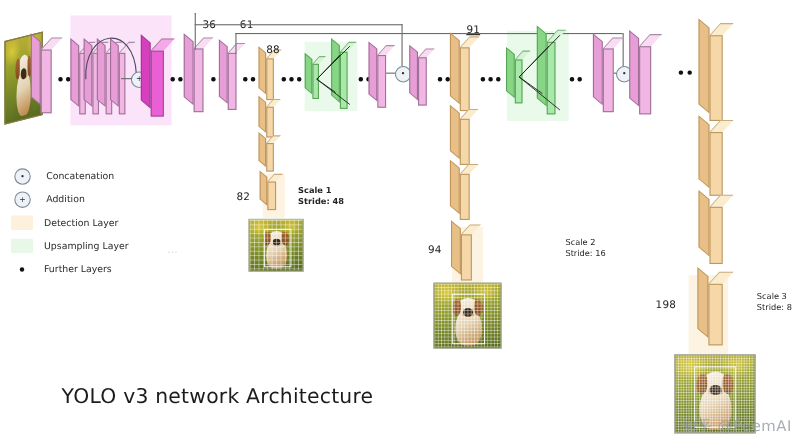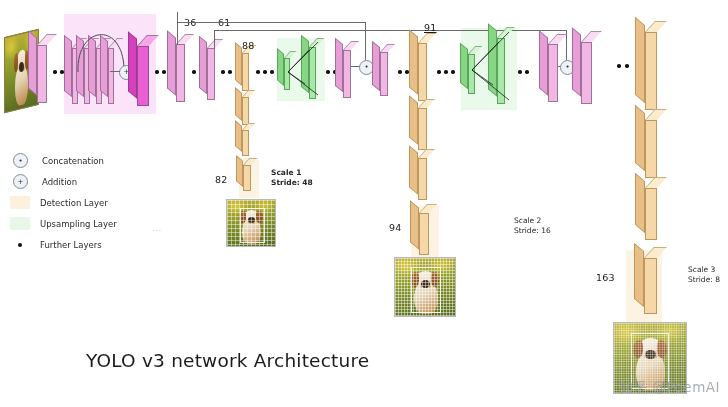--- a/index.html
+++ b/index.html
@@ -96,21 +96,21 @@
   .lg-dot{width:4px;height:4px;border-radius:50%;background:#111;}
   .lg-txt{font-size:8.5px;color:#2b2b2b;white-space:nowrap;}
 
   .sw-res{background:#fbe0f7;}
   .sw-det{background:#fdf0dd;}
   .sw-up{background:#e8f8e8;}
 
   
   #title{
     position:absolute;left:56px;top:350px;
-    font-size:18.5px;color:#1c1c1c;letter-spacing:.2px;white-space:nowrap;margin-left:30px;
+    font-size:18.5px;color:#1c1c1c;letter-spacing:.2px;white-space:nowrap;
   }
 
   
   .photo{position:absolute;overflow:hidden;background:#6f7a2a;}
   .photo .bg{
     position:absolute;left:0;top:0;width:100%;height:100%;
     background:
       radial-gradient(ellipse 40% 30% at 18% 14%, #d8c93a 0%, rgba(216,201,58,0) 60%),
       radial-gradient(ellipse 35% 28% at 78% 12%, #cfc236 0%, rgba(207,194,54,0) 62%),
       radial-gradient(ellipse 45% 35% at 50% 92%, #5d6b22 0%, rgba(93,107,34,0) 65%),
@@ -453,21 +453,21 @@
     <div class="top" style="left:0;top:-11px;width:12px;height:11px;transform:skewX(-42deg);"></div>
     <div class="side" style="left:-10px;top:-11px;width:10px;height:52px;transform:skewY(40deg);"></div>
     <div class="face"></div>
   </div>
 
   <div class="slab tn" style="left:644px;top:258px;width:13px;height:56px;">
     <div class="top" style="left:0;top:-11px;width:13px;height:11px;transform:skewX(-42deg);"></div>
     <div class="side" style="left:-10px;top:-11px;width:10px;height:56px;transform:skewY(40deg);"></div>
     <div class="face"></div>
   </div>
-  <div class="numlabel abs" style="left:596px;top:272px;">163</div>
+  <div class="numlabel abs" style="left:596px;top:272px;">198</div>
   <div class="scalelabel abs" style="left:688px;top:265px;">
     <div>Scale 3</div>
     <div>Stride: 8</div>
   </div>
 
   <div class="photo" style="left:613px;top:322px;width:72px;height:70px;--g:2.4px;border:0.6px solid #b9b9b9;">
     <div class="bg"></div>
     <div class="dogbody"></div>
     <div class="doghead"></div>
     <div class="earL"></div>

